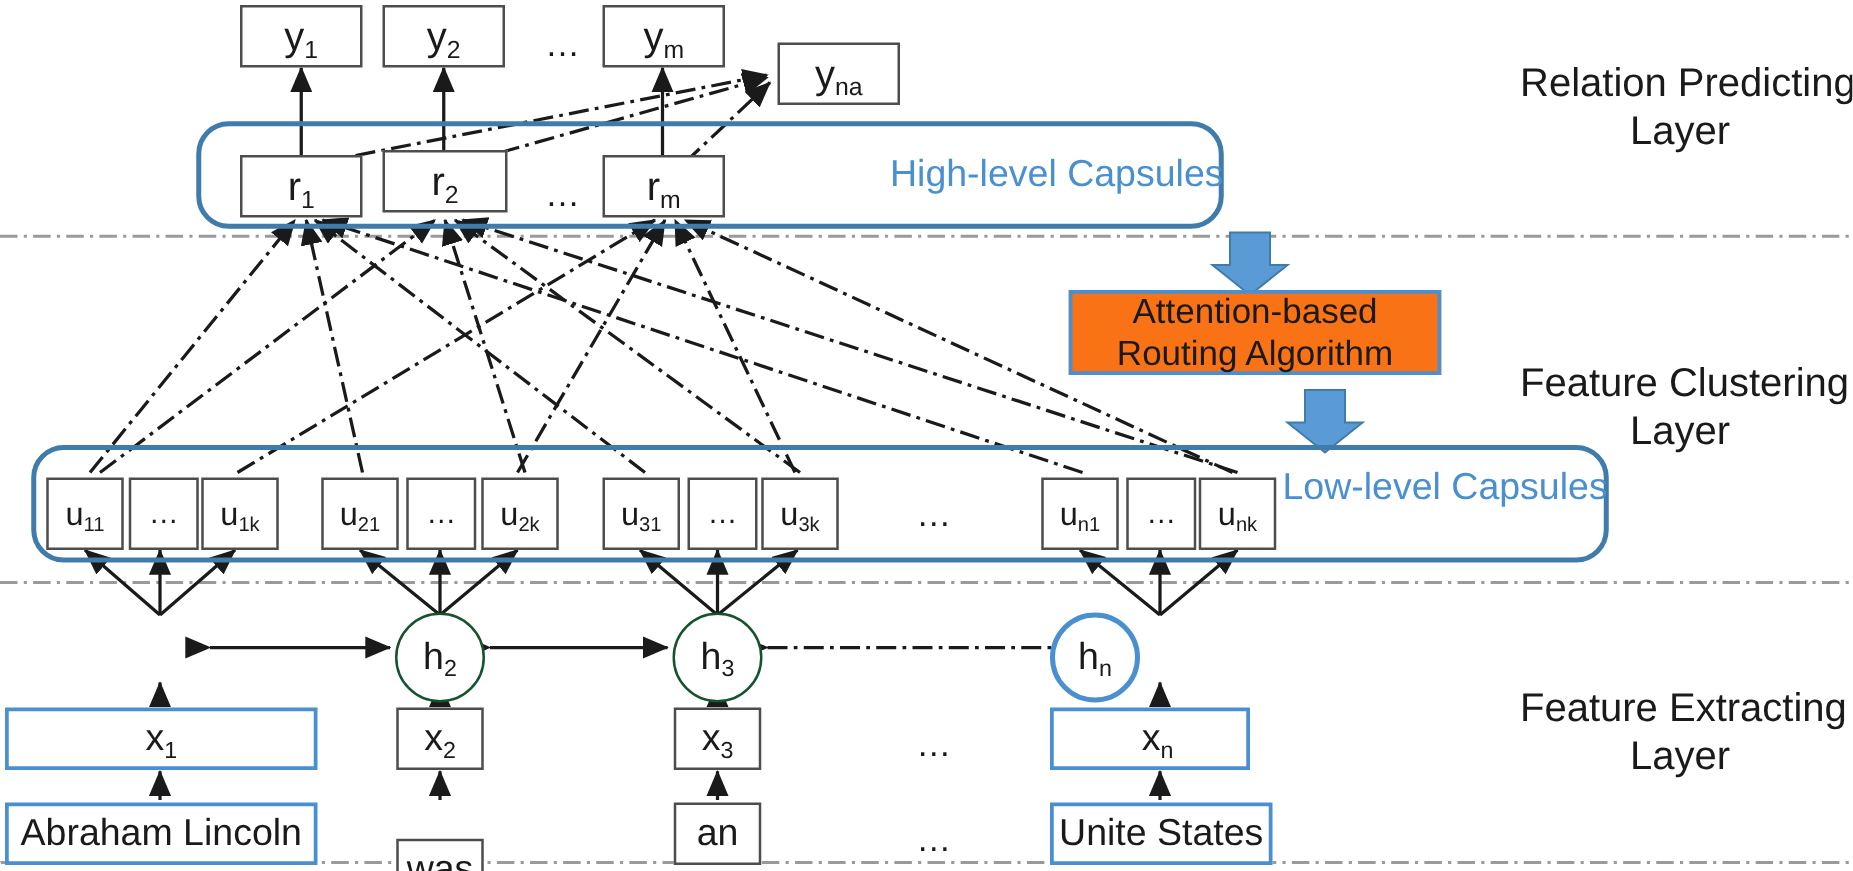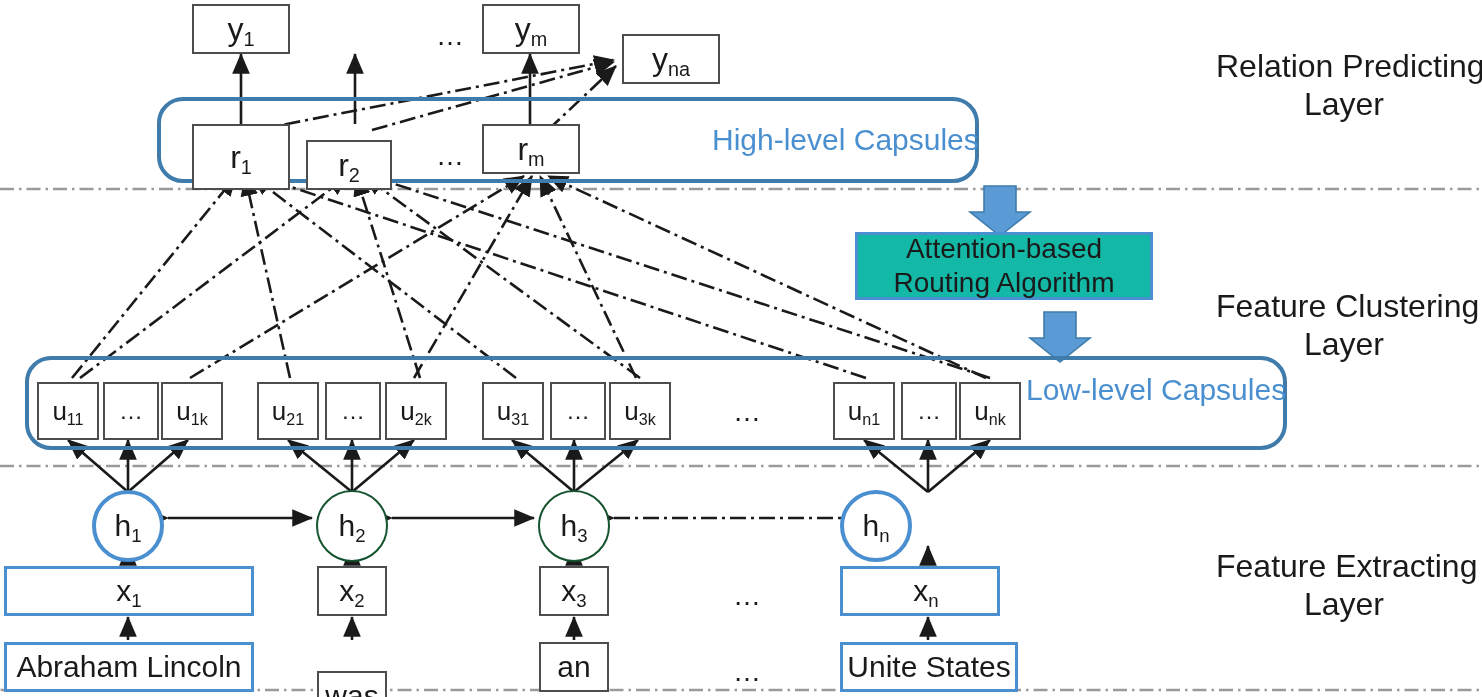--- a/index.html
+++ b/index.html
@@ -79,21 +79,21 @@
   .ell {
     position: absolute;
     color: #1a1a1a;
     line-height: 1;
     letter-spacing: 2px;
   }
   .routing-box {
     position: absolute;
     box-sizing: border-box;
     border: 3px solid #4a8fd0;
-    background: #14b8a6;
+    background: #f97316;
     display: flex;
     align-items: center;
     justify-content: center;
     text-align: center;
     line-height: 1.22;
     color: #1a1a1a;
   }
   sub {
     font-size: 0.62em;
     line-height: 0;
@@ -200,35 +200,38 @@
     </g>
 
     <g fill="#5b9bd5" stroke="#3f7cab" stroke-width="1.6">
       <path d="M1044,312 L1076,312 L1076,338 L1090,338 L1060,362 L1030,338 L1044,338 Z"></path>
     </g>
   </svg>
 
   <div class="node bx f32" style="left:192px; top:4px; width:98px; height:50px;">
     <span><span>y</span><sub>1</sub></span>
   </div>
+  <div class="node bx f32" style="left:306px; top:4px; width:98px; height:50px;">
+    <span><span>y</span><sub>2</sub></span>
+  </div>
   <div class="ell f28" style="left:436px; top:22px;">…</div>
   <div class="node bx f32" style="left:482px; top:4px; width:98px; height:50px;">
     <span><span>y</span><sub>m</sub></span>
   </div>
   <div class="node bx f32" style="left:622px; top:34px; width:98px; height:50px;">
     <span><span>y</span><sub>na</sub></span>
   </div>
 
   <div class="capsule-box" style="left:157px; top:97px; width:822px; height:86px;"></div>
   <div class="capsule-label f30" style="left:712px; top:125px;">High-level Capsules</div>
 
-  <div class="node bx f32" style="left:192px; top:124px; width:98px; height:66px;">
+  <div class="node bx f32" style="left:192px; top:124px; width:98px; height:50px;">
     <span><span>r</span><sub>1</sub></span>
   </div>
-  <div class="node bx f32" style="left:306px; top:140px; width:86px; height:50px;">
+  <div class="node bx f32" style="left:306px; top:120px; width:100px; height:50px;">
     <span><span>r</span><sub>2</sub></span>
   </div>
   <div class="ell f28" style="left:436px; top:142px;">…</div>
   <div class="node bx f32" style="left:482px; top:124px; width:98px; height:50px;">
     <span><span>r</span><sub>m</sub></span>
   </div>
 
   <div class="routing-box f28" style="left:855px; top:232px; width:298px; height:68px;">
     <div>
       <div>Attention-based</div>
@@ -274,23 +277,20 @@
   <div class="node bx f26" style="left:833px; top:382px; width:62px; height:58px;">
     <span><span>u</span><sub>n1</sub></span>
   </div>
   <div class="node bx f24" style="left:901px; top:382px; width:56px; height:58px;">
     <span>…</span>
   </div>
   <div class="node bx f26" style="left:959px; top:382px; width:62px; height:58px;">
     <span><span>u</span><sub>nk</sub></span>
   </div>
 
-  <div class="node circ circ-strong f30" style="left:92px; top:490px; width:72px; height:72px;">
-    <span><span>h</span><sub>1</sub></span>
-  </div>
   <div class="node circ circ-light f30" style="left:316px; top:490px; width:72px; height:72px;">
     <span><span>h</span><sub>2</sub></span>
   </div>
   <div class="node circ circ-light f30" style="left:538px; top:490px; width:72px; height:72px;">
     <span><span>h</span><sub>3</sub></span>
   </div>
   <div class="node circ circ-strong f30" style="left:840px; top:490px; width:72px; height:72px;">
     <span><span>h</span><sub>n</sub></span>
   </div>
 

